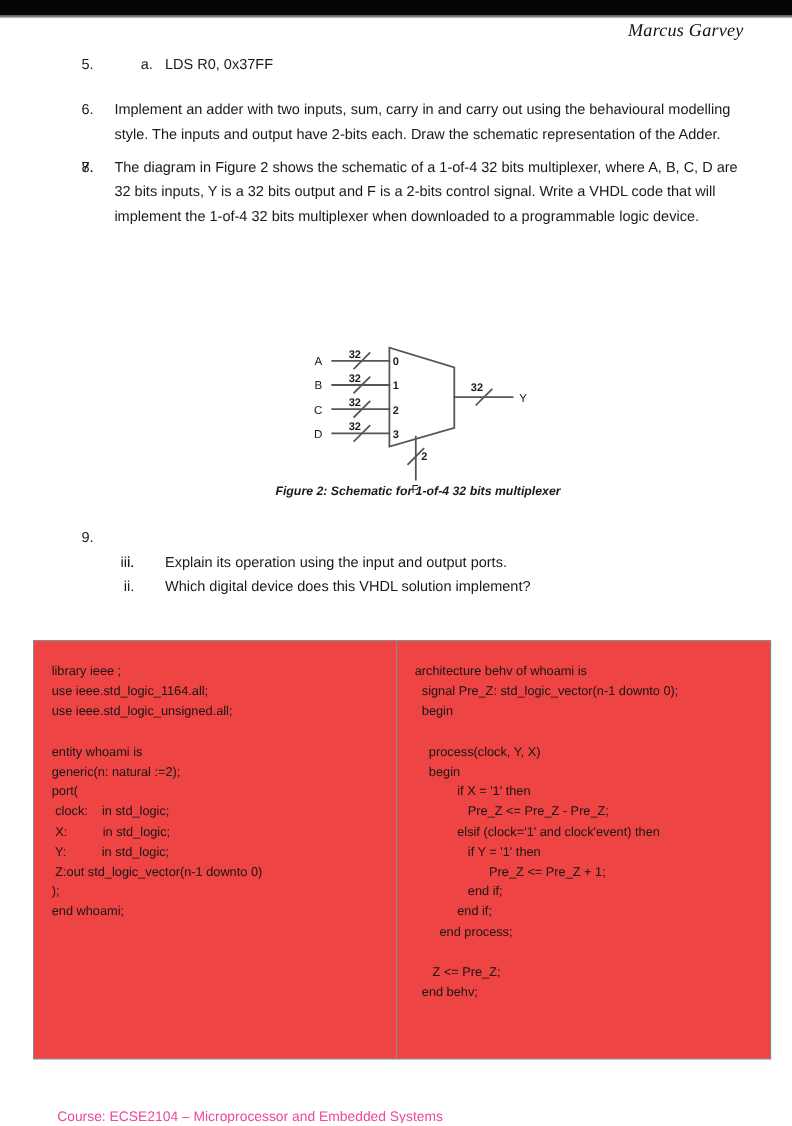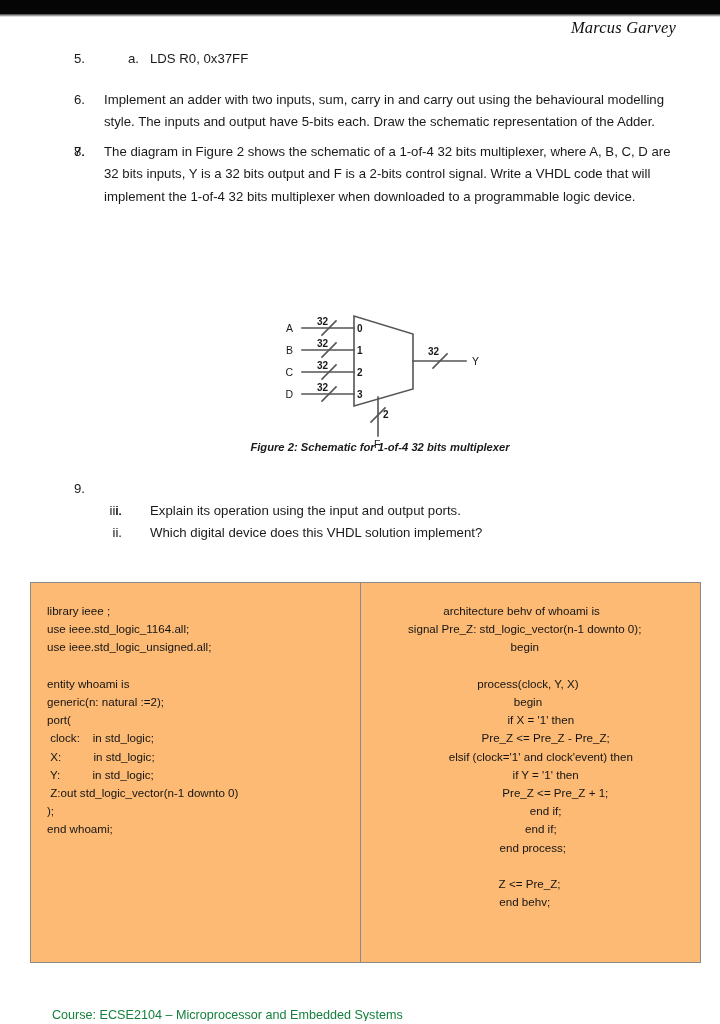--- a/index.html
+++ b/index.html
@@ -142,21 +142,21 @@
 
   
   .code-table {
     position: absolute;
     left: 30px;
     top: 582px;
     width: 671px;
     height: 381px;
     border: 1px solid #8a8a8a;
     box-sizing: border-box;
-    background: #fdba74;
+    background: #ef4444;
   }
   .code-divider {
     position: absolute;
     left: 329px;
     top: 0;
     width: 1px;
     height: 379px;
     background: #8a8a8a;
   }
   .code-col {
@@ -167,46 +167,45 @@
     white-space: pre;
     color: #141414;
   }
   .code-col-left {
     left: 0;
     width: 329px;
     padding: 19px 0 0 16px;
     box-sizing: border-box;
   }
   .code-col-right {
-    left: 312px;
+    left: 330px;
     width: 341px;
     padding: 19px 0 0 16px;
     box-sizing: border-box;
-    text-align: center;
   }
   .code-line {
     display: block;
     white-space: pre;
     min-height: 18.2px;
   }
 
   
   .footer {
     position: absolute;
     left: 0;
     top: 1008px;
     width: 720px;
     height: 18px;
   }
   .footer-left {
     position: absolute;
     left: 52px;
     top: 0;
     font-size: 12.6px;
-    color: #15803d;
+    color: #ec4899;
   }
   .footer-right {
     position: absolute;
     left: 537px;
     top: 0;
     font-size: 12.6px;
     color: #1a1a1a;
     margin-top: 20px;
   }
   .footer-clip {
@@ -235,21 +234,21 @@
     </div>
     <div class="sub-alpha">
       <span class="sub-mark">a.</span>
       <span>LDS R0, 0x37FF</span>
     </div>
 
     <div class="q-gap"></div>
 
     <div class="q-item">
       <span class="q-num">6.</span>
-      <span class="q-text">Implement an adder with two  inputs, sum, carry in and carry out using the behavioural modelling style. The inputs and output have 5-bits each.  Draw the schematic representation of the Adder.</span>
+      <span class="q-text">Implement an adder with two  inputs, sum, carry in and carry out using the behavioural modelling style. The inputs and output have 2-bits each.  Draw the schematic representation of the Adder.</span>
     </div>
 
     <div class="q-gap-sm"></div>
 
     <div class="q-item">
       <span class="q-num">7.</span>
       <span class="q-text"></span>
     </div>
 
     <div class="q-item">

